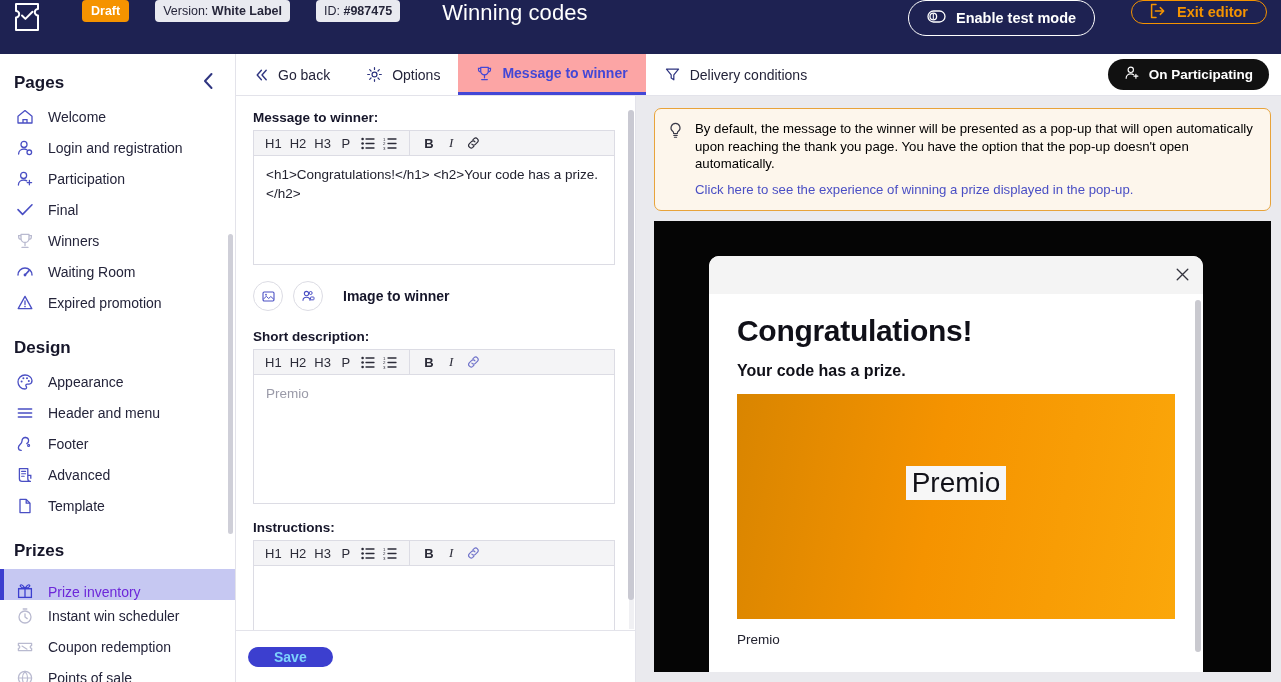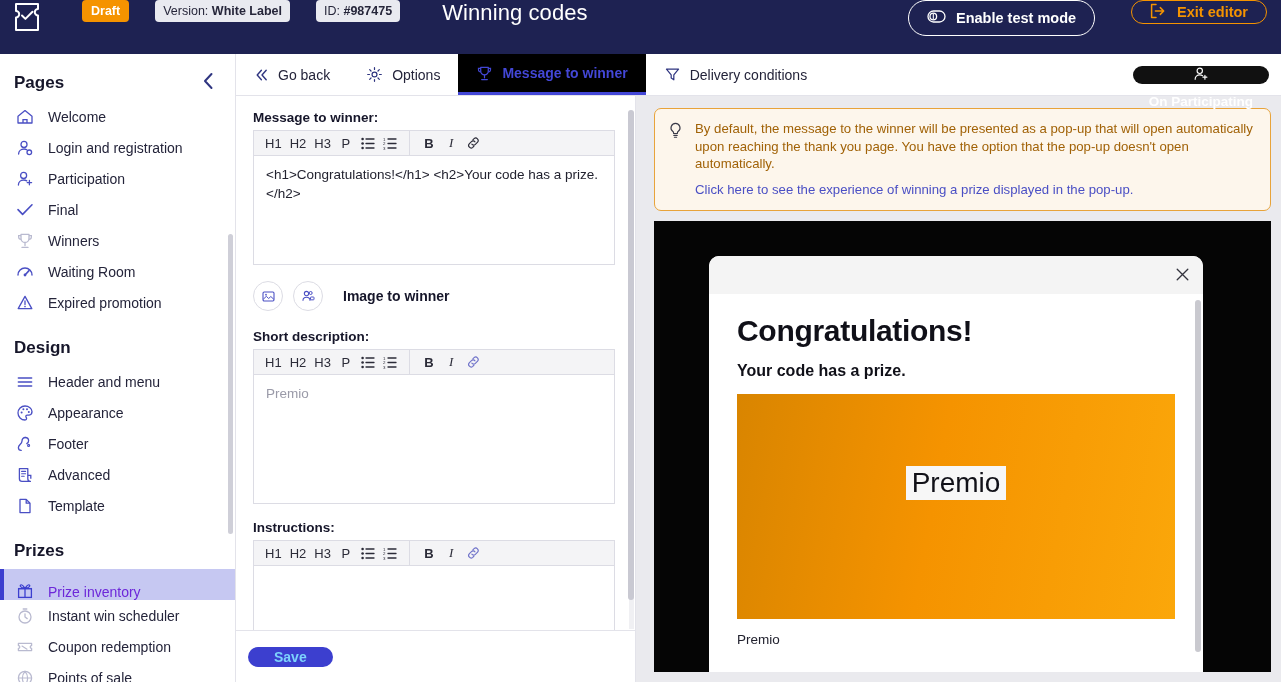--- a/index.html
+++ b/index.html
@@ -110,31 +110,31 @@
     border-bottom: 1px solid #e3e3ea;
     position: relative;
   }
   .tab {
     display: flex; align-items: center; gap: 9px;
     padding: 0 18px; cursor: pointer;
     font-size: 14px; color: #24243a;
   }
   .tab .ico { color: #2f3580; display:flex; align-items:center; }
   .tab.active {
-    background: #000000; color: #4347d6; font-weight: bold;
+    background: #fca5a5; color: #4347d6; font-weight: bold;
     border-bottom: 3px solid #4347d6;
   }
   .tab.active .ico { color: #4347d6; }
   .tabbar-spacer { flex: 1 1 auto; }
   .pill-dark {
     display: flex; align-items: center; gap: 9px;
     background: #111111; color: #ffffff;
-    border-radius: 19px; height: 18px; padding: 0 16px;
+    border-radius: 19px; height: 31px; padding: 0 16px;
     font-size: 13.5px; font-weight: bold;
-    margin: auto 12px auto 0; cursor: pointer; white-space: nowrap; flex-direction: column;
+    margin: auto 12px auto 0; cursor: pointer; white-space: nowrap;
   }
 
   .panes { flex: 1 1 auto; display: flex; min-height: 0; }
 
   
   .editor-pane {
     width: 400px; flex: 0 0 400px;
     display: flex; flex-direction: column;
     background: #ffffff;
     border-right: 1px solid #e3e3ea;
@@ -206,21 +206,21 @@
     background: #eaeaee;
     padding: 12px 10px 0 18px;
     display: flex; flex-direction: column;
   }
   .notice {
     background: #fdf6ec; border: 1.5px solid #e8a33a;
     border-radius: 7px; padding: 11px 14px 12px 13px;
     display: flex; gap: 11px; margin-bottom: 10px;
   }
   .notice .bulb { color: #3a3a48; flex: 0 0 16px; padding-top: 2px; }
-  .notice p { font-size: 13.2px; line-height: 1.33; color: #a16207; }
+  .notice p { font-size: 13.2px; line-height: 1.33; color: #000000; }
   .notice a {
     display: inline-block; margin-top: 9px;
     font-size: 13.2px; color: #4a4fc4; text-decoration: none; cursor: pointer;
   }
   .stage {
     flex: 1 1 auto; background: #050505;
     position: relative; overflow: hidden; min-height: 0;
   }
   .modal {
     position: absolute; left: 55px; top: 35px; right: 68px; bottom: -20px;
@@ -375,36 +375,36 @@
             </svg>
         </span>
         <span>Expired promotion</span>
       </div>
 
       <div class="sb-section-title">Design</div>
 
       <div class="sb-item">
         <span class="ico">
           <svg width="18" height="18" viewBox="0 0 18 18" fill="none">
-              <path d="M2.4 5h13.2M2.4 9h13.2M2.4 13h13.2" stroke="currentColor" stroke-width="1.6" stroke-linecap="round"></path>
-            </svg>
-        </span>
-        <span>Header and menu</span>
-      </div>
-      <div class="sb-item">
-        <span class="ico">
-          <svg width="18" height="18" viewBox="0 0 18 18" fill="none">
               <path d="M9 2a7 7 0 0 0 0 14c1 0 1.6-.7 1.6-1.5 0-.9-.8-1.3-.8-2.1 0-.7.6-1.2 1.3-1.2H13A3.6 3.6 0 0 0 16 7.6C16 4.5 12.9 2 9 2z" stroke="currentColor" stroke-width="1.3"></path>
               <circle cx="5.6" cy="8.4" r="1" fill="currentColor"></circle>
               <circle cx="7.4" cy="5.2" r="1" fill="currentColor"></circle>
               <circle cx="11" cy="5.2" r="1" fill="currentColor"></circle>
               <circle cx="12.8" cy="8" r="1" fill="currentColor"></circle>
             </svg>
         </span>
         <span>Appearance</span>
+      </div>
+      <div class="sb-item">
+        <span class="ico">
+          <svg width="18" height="18" viewBox="0 0 18 18" fill="none">
+              <path d="M2.4 5h13.2M2.4 9h13.2M2.4 13h13.2" stroke="currentColor" stroke-width="1.6" stroke-linecap="round"></path>
+            </svg>
+        </span>
+        <span>Header and menu</span>
       </div>
       <div class="sb-item">
         <span class="ico">
           <svg width="18" height="18" viewBox="0 0 18 18" fill="none">
               <path d="M5.2 15.4c-1.6 0-2.8-1.3-2.8-2.9 0-2.6 3.6-3.4 3.6-6.6 0-2 1.4-3.4 3.2-3.4" stroke="currentColor" stroke-width="1.3" stroke-linecap="round"></path>
               <path d="M9.2 2.5c2 0 3.4 1.5 3.4 3.3 0 1.4-.8 2.2-1.8 2.8" stroke="currentColor" stroke-width="1.3" stroke-linecap="round"></path>
               <circle cx="12.6" cy="10.4" r="1" stroke="currentColor" stroke-width="1.1"></circle>
             </svg>
         </span>
         <span>Footer</span>

